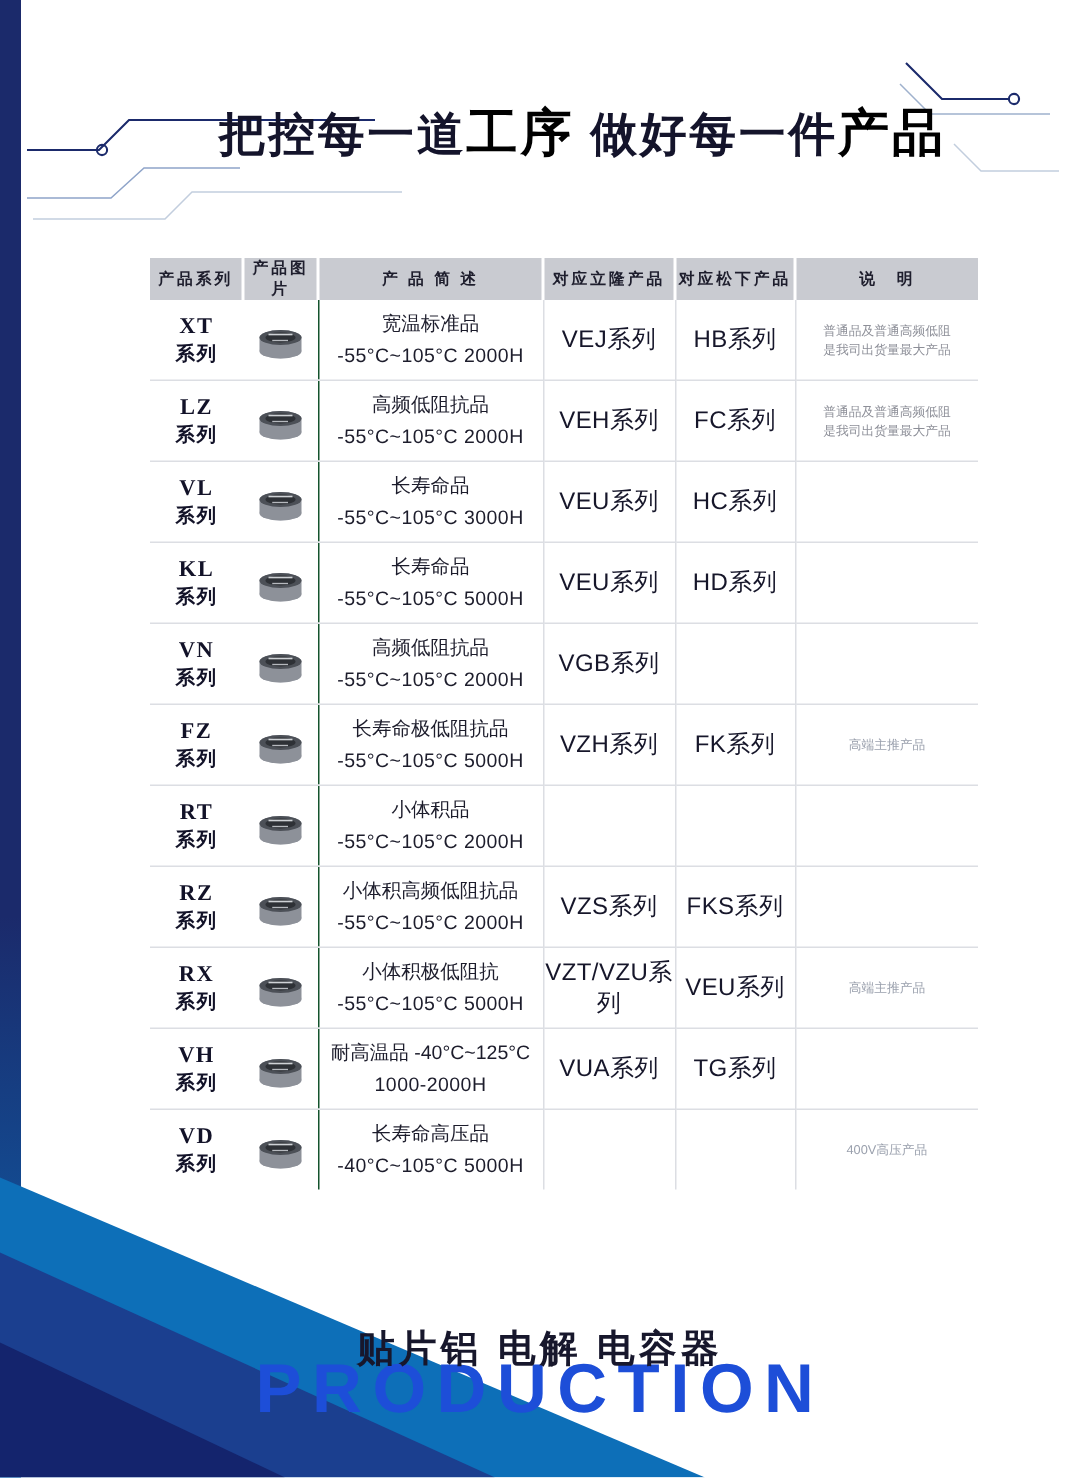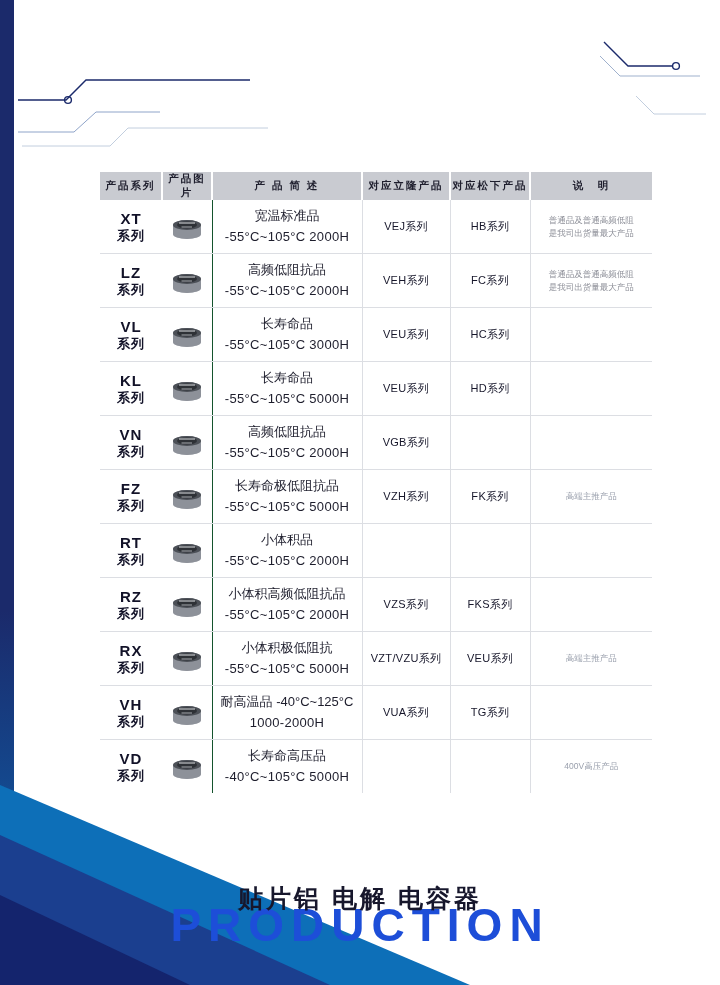--- a/index.html
+++ b/index.html
@@ -114,37 +114,38 @@
   .col-lilong  { width: 88px; }
   .col-song    { width: 80px; }
   .col-note    { width: 122px; }
 
   .cell-series {
     font-size: 14px;
     font-weight: 700;
     line-height: 1.28;
     letter-spacing: 1px;
     color: #121228;
+    font-family: Liberation Serif, serif;
   }
   .cell-series .sname { display: block; font-size: 15px; }
   .cell-series .sxi   { display: block; font-size: 13px; }
 
   .cell-desc {
     font-size: 13px;
     line-height: 1.55;
     color: #1d1d2c;
     border-left: 1px solid #14532d;
     border-right: 1px solid #dcdee3;
     padding: 0 4px;
   }
   .cell-desc .l1 { display:block; }
   .cell-desc .l2 { display:block; letter-spacing: .3px; }
 
   .cell-mid {
-    font-size: 11px;
+    font-size: 16px;
     color: #16162a;
     border-right: 1px solid #dcdee3;
     letter-spacing: .3px;
   }
   .cell-note {
     font-size: 8.5px;
     color: #8d8f98;
     line-height: 1.5;
     padding: 0 6px;
   }
@@ -195,20 +196,24 @@
     <circle cx="68" cy="100" r="3.4" fill="none" stroke="#1b2a6b" stroke-width="1.4"></circle>
     <polyline points="18,132 74,132 96,112 160,112" fill="none" stroke="#8fa4c9" stroke-width="1"></polyline>
     <polyline points="22,146 110,146 128,128 268,128" fill="none" stroke="#c2cede" stroke-width="1"></polyline>
 
     <polyline points="604,42 628,66 672,66" fill="none" stroke="#1b2a6b" stroke-width="1.4"></polyline>
     <circle cx="676" cy="66" r="3.4" fill="none" stroke="#1b2a6b" stroke-width="1.4"></circle>
     <polyline points="600,56 620,76 700,76" fill="none" stroke="#9fb1cd" stroke-width="1"></polyline>
     <polyline points="636,96 654,114 706,114" fill="none" stroke="#c2cede" stroke-width="1"></polyline>
   </svg>
 
+  <div class="headline">
+    <span>把控每一道</span><span class="accent">工序</span>
+    <span>做好每一件</span><span class="accent">产品</span>
+  </div>
 
 </div>
 
 <div class="table-wrap">
   <table class="spec">
     <colgroup>
       <col class="col-series">
         <col class="col-image">
         <col class="col-desc">
       <col class="col-lilong">

